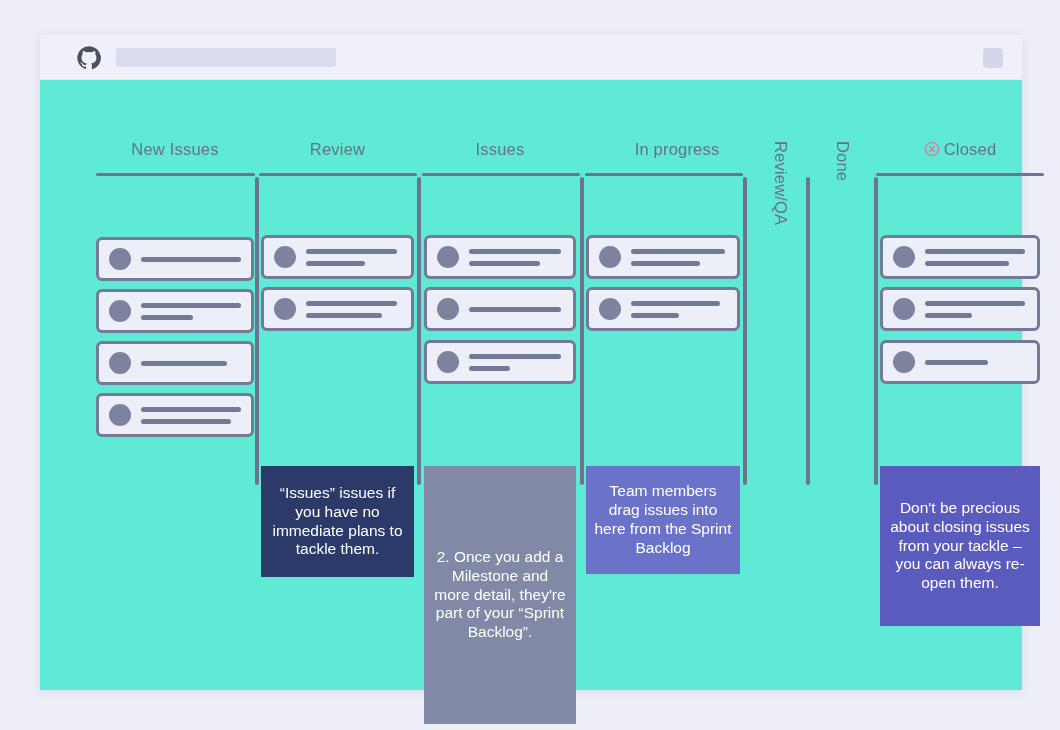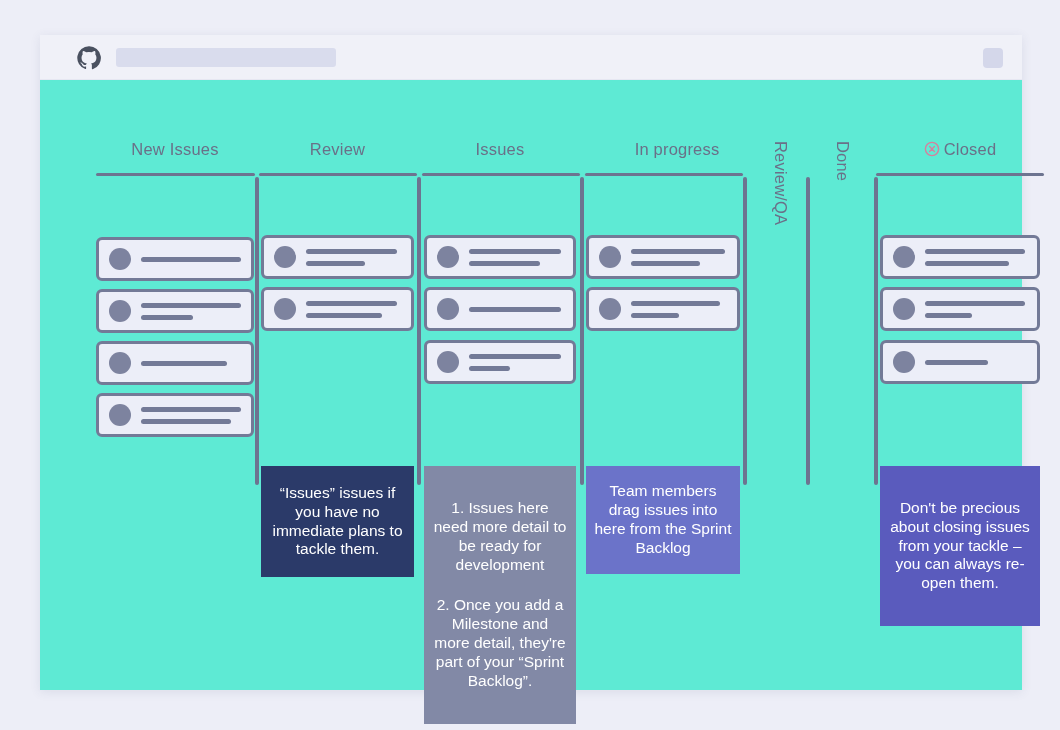--- a/index.html
+++ b/index.html
@@ -249,21 +249,20 @@
         </div>
       </div>
       <div class="issue-card" style="left: 384px; top: 260px; width: 152px; height: 44px; background: rgb(236, 238, 248); border-color: rgb(115, 122, 151);">
         <div class="avatar-dot" style="background: rgb(125, 131, 159);"></div>
         <div class="lines">
           <div class="line" style="width: 98%; background: rgb(115, 122, 151);"></div>
           <div class="line" style="width: 44%; background: rgb(115, 122, 151);"></div>
         </div>
       </div>
       <div class="annotation" style="left: 384px; top: 386px; width: 152px; height: 258px; background: rgb(130, 137, 166);">
-        <p>1. Issues here need more detail to be ready for development</p>
         <p>2. Once you add a Milestone and more detail, they're part of your “Sprint Backlog”.</p>
       </div>
       <div class="col-header" style="left: 560px; width: 154px; color: rgb(106, 112, 136);"><span>In progress</span></div>
       <div class="issue-card" style="left: 546px; top: 155px; width: 154px; height: 44px; background: rgb(236, 238, 248); border-color: rgb(115, 122, 151);">
         <div class="avatar-dot" style="background: rgb(125, 131, 159);"></div>
         <div class="lines">
           <div class="line" style="width: 98%; background: rgb(115, 122, 151);"></div>
           <div class="line" style="width: 72%; background: rgb(115, 122, 151);"></div>
         </div>
       </div>

